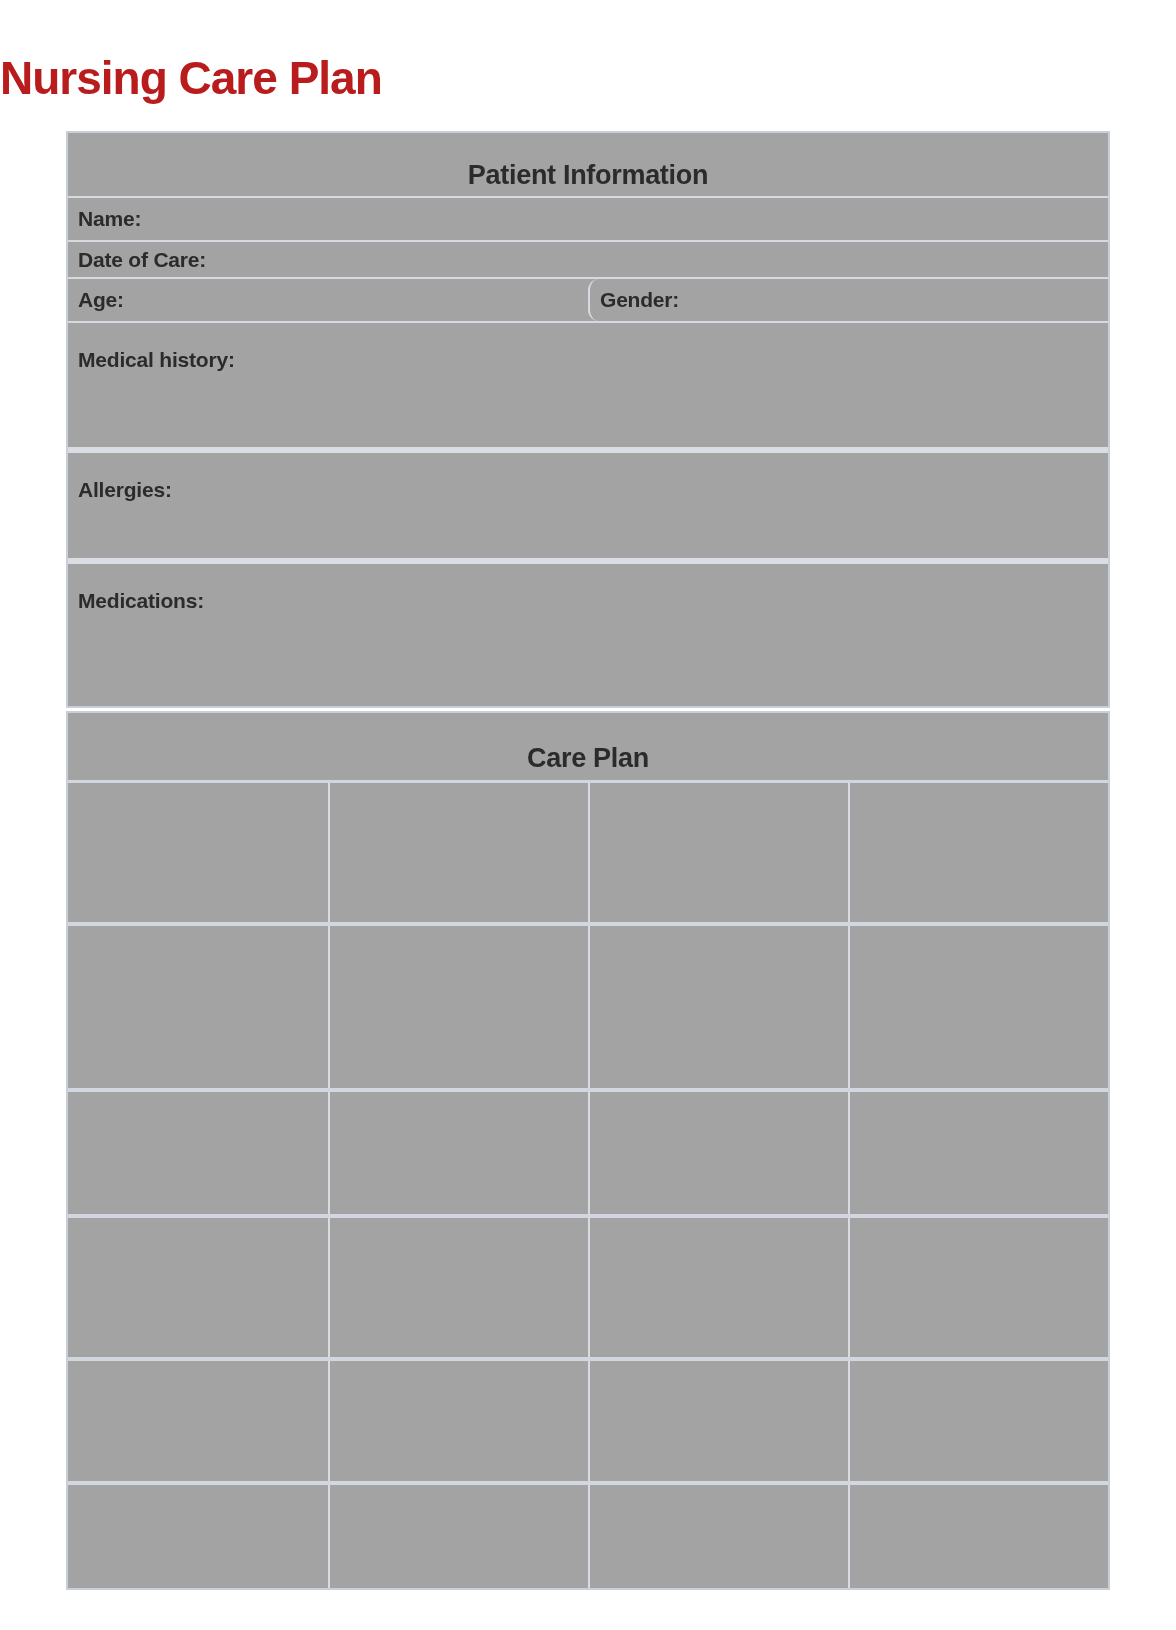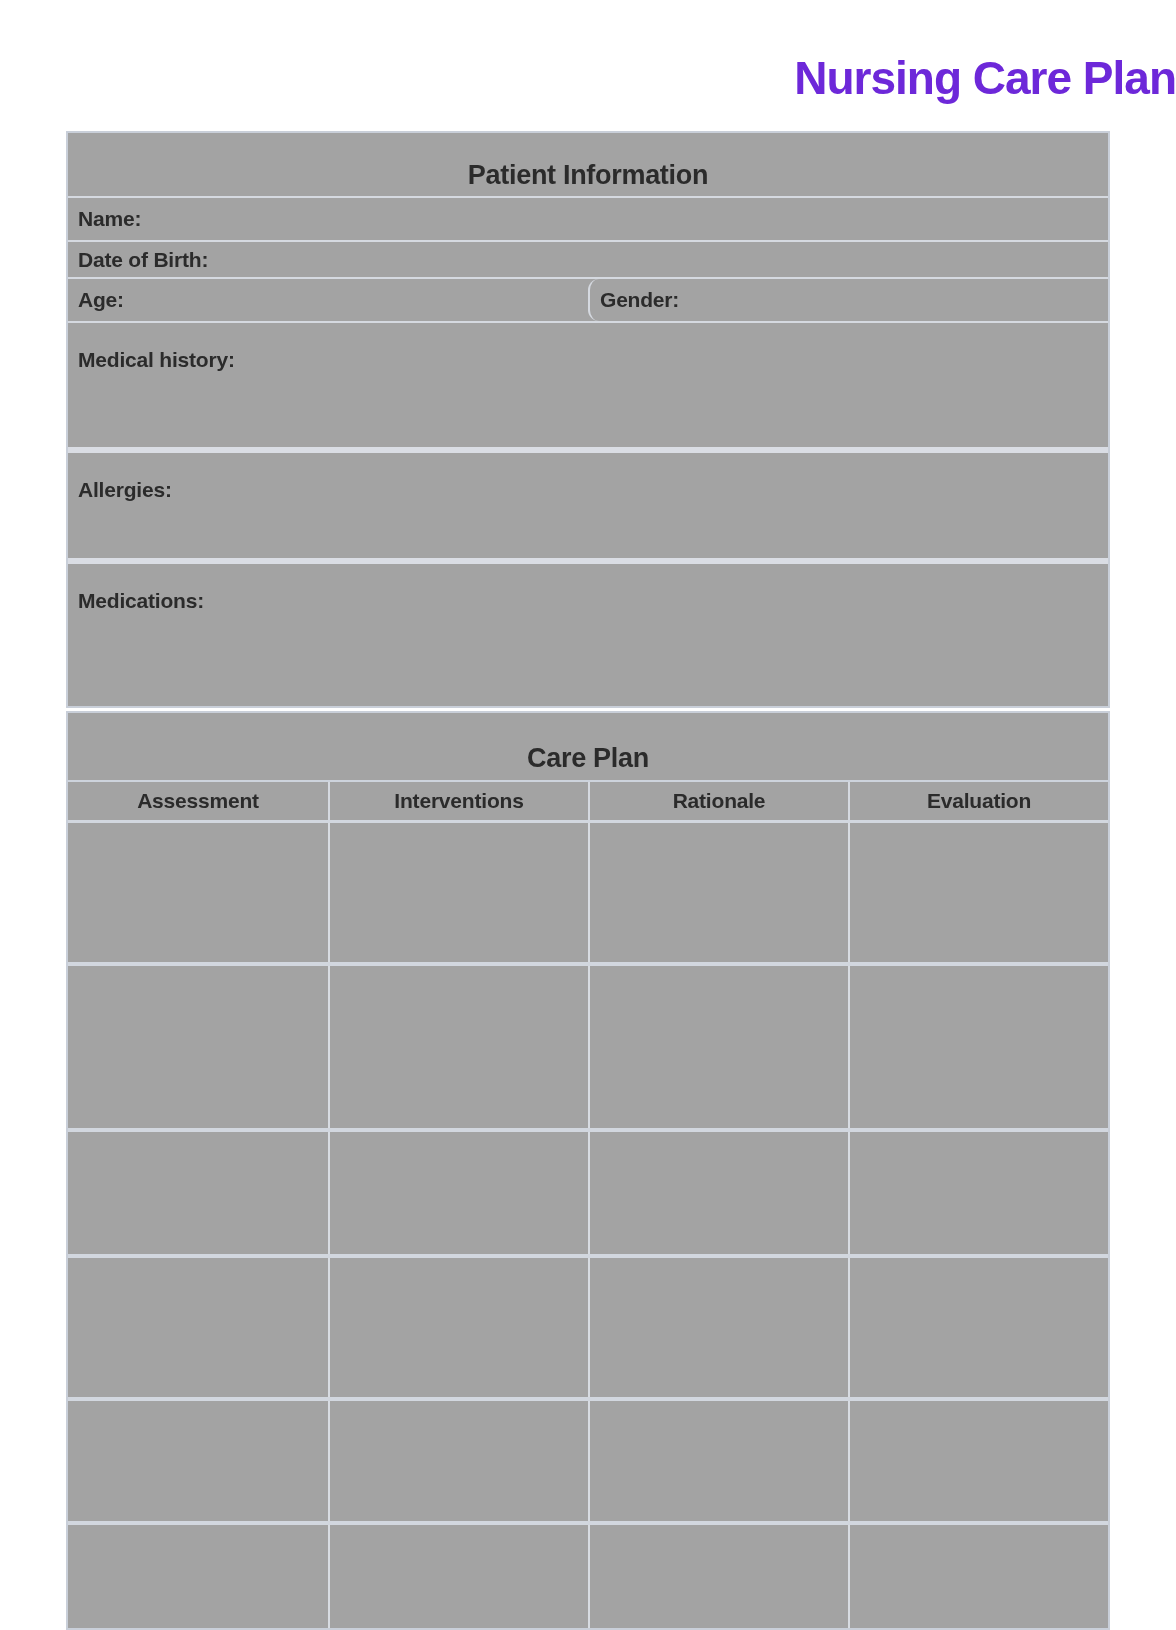--- a/index.html
+++ b/index.html
@@ -3,23 +3,23 @@
 <meta charset="utf-8">
 <style>
   html,body{margin:0;padding:0;}
   body{
     width:1176px;height:1630px;background:#ffffff;overflow:hidden;
     font-family:"Liberation Sans","DejaVu Sans",sans-serif;
     color:#2b2b2b;
   }
   .page-title{
     margin:52px 0 0 0;
-    text-align:right;
+    text-align:left;
     font-size:46px;font-weight:700;letter-spacing:-1px;
-    color:#6d28d9;line-height:52px;
+    color:#b91c1c;line-height:52px;
   }
   .section{
     margin:0 66px;
     border:2px solid #c9cfd9;
     background:#a3a3a3;
     box-sizing:border-box;
   }
   .section.patient{margin-top:27px;}
   .section.careplan{margin-top:3px;}
 
@@ -90,21 +90,21 @@
   <div class="sec-title-row">
     <span class="sec-title">Patient Information</span>
   </div>
 
   <div class="pi-row">
     <span class="field-label">Name:</span>
     <span class="fill"></span>
   </div>
 
   <div class="pi-row h37">
-    <span class="field-label">Date of Birth:</span>
+    <span class="field-label">Date of Care:</span>
     <span class="fill"></span>
   </div>
 
   <div class="pi-row pi-split">
     <div class="pi-half">
       <span class="field-label">Age:</span>
       <span class="fill"></span>
     </div>
     <div class="pi-half right">
       <span class="field-label">Gender:</span>
@@ -125,26 +125,20 @@
   </div>
 
 </div>
 
 <div class="section careplan">
 
   <div class="cp-title-row">
     <span class="cp-title">Care Plan</span>
   </div>
 
-  <div class="cp-headrow">
-    <div class="cp-headcell">Assessment</div>
-    <div class="cp-headcell">Interventions</div>
-    <div class="cp-headcell">Rationale</div>
-    <div class="cp-headcell">Evaluation</div>
-  </div>
 
   <div class="cp-rows">
       <div class="cp-row">
       <div class="cp-cell"></div>
       <div class="cp-cell"></div>
       <div class="cp-cell"></div>
       <div class="cp-cell"></div>
     </div>
       <div class="cp-row">
       <div class="cp-cell"></div>

